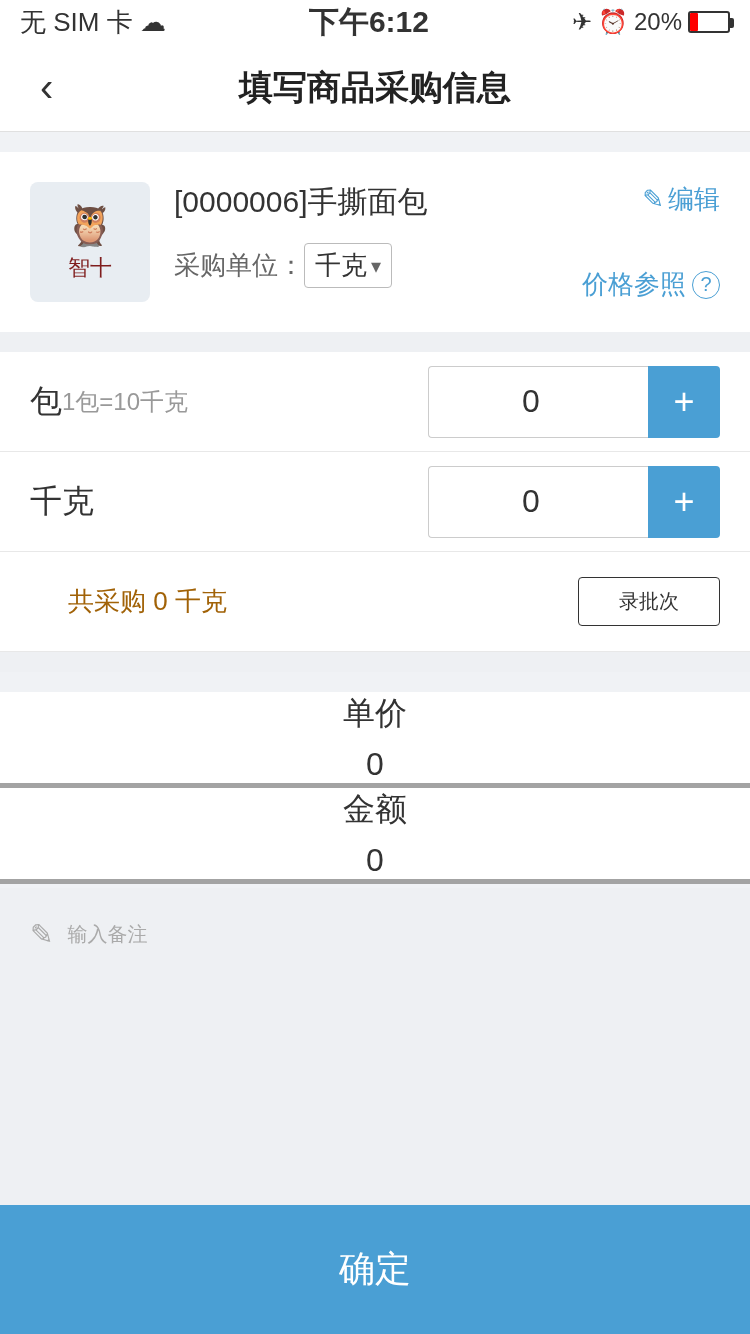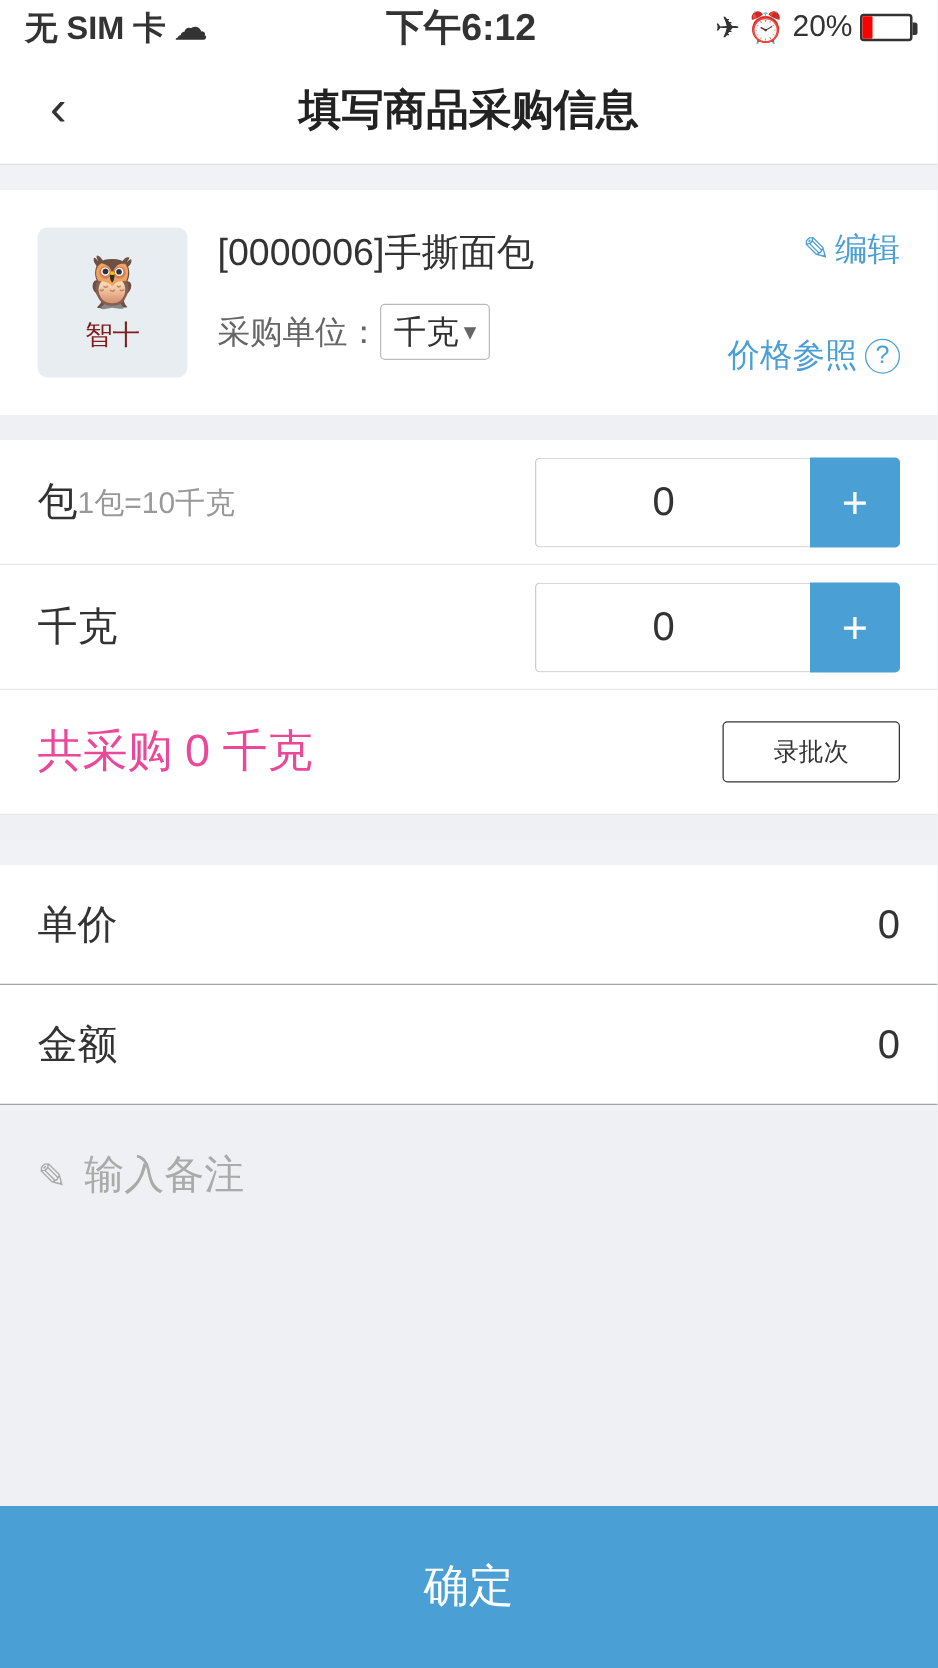--- a/index.html
+++ b/index.html
@@ -17,21 +17,21 @@
     .status-bar {
       height: 44px;
       background: #fff;
       display: flex;
       align-items: center;
       justify-content: space-between;
       padding: 0 20px;
       font-size: 26px;
       font-weight: 500;
     }
-    .status-left { display: flex; align-items: center; gap: 8px; font-weight: bold; }
+    .status-left { display: flex; align-items: center; gap: 8px; }
     .status-center { font-size: 30px; font-weight: 600; }
     .status-right { display: flex; align-items: center; gap: 6px; font-size: 24px; }
     .battery-icon {
       width: 42px; height: 22px; border: 2px solid #333; border-radius: 3px;
       position: relative; display: inline-block;
     }
     .battery-icon::after {
       content: ''; position: absolute; right: -6px; top: 5px;
       width: 4px; height: 10px; background: #333; border-radius: 0 2px 2px 0;
     }
@@ -216,22 +216,23 @@
     .summary-row {
       display: flex;
       align-items: center;
       justify-content: space-between;
       padding: 0 30px;
       height: 100px;
       background: #fff;
       border-bottom: 1px solid #e8e8e8;
     }
     .summary-text {
-      font-size: 36px;
-      color: #ec4899;
+      font-size: 26px;
+      color: #a16207;
+      margin-left: 38px;
     }
     .batch-btn {
       border: 1.5px solid #333;
       border-radius: 4px;
       padding: 10px 40px;
       font-size: 20px;
       color: #333;
       background: #fff;
       cursor: pointer;
     }
@@ -240,21 +241,22 @@
     .price-section {
       background: #fff;
       margin-top: 20px;
     }
     .price-row {
       display: flex;
       align-items: center;
       justify-content: space-between;
       padding: 0 30px;
       height: 96px;
-      border-bottom: 1px solid #a3a3a3;
+      border-bottom: 5px solid #a3a3a3;
+      flex-direction: column;
     }
     .price-row-label {
       font-size: 32px;
       color: #333;
     }
     .price-row-value {
       font-size: 32px;
       color: #333;
     }
 
@@ -266,21 +268,21 @@
       display: flex;
       align-items: center;
       gap: 14px;
       min-height: 90px;
     }
     .pencil-icon {
       font-size: 28px;
       color: #aaa;
     }
     .remark-placeholder {
-      font-size: 32px;
+      font-size: 20px;
       color: #aaa;
     }
 
     
     .content-fill {
       background: #eef0f3;
       flex: 1;
       min-height: 300px;
     }
 

